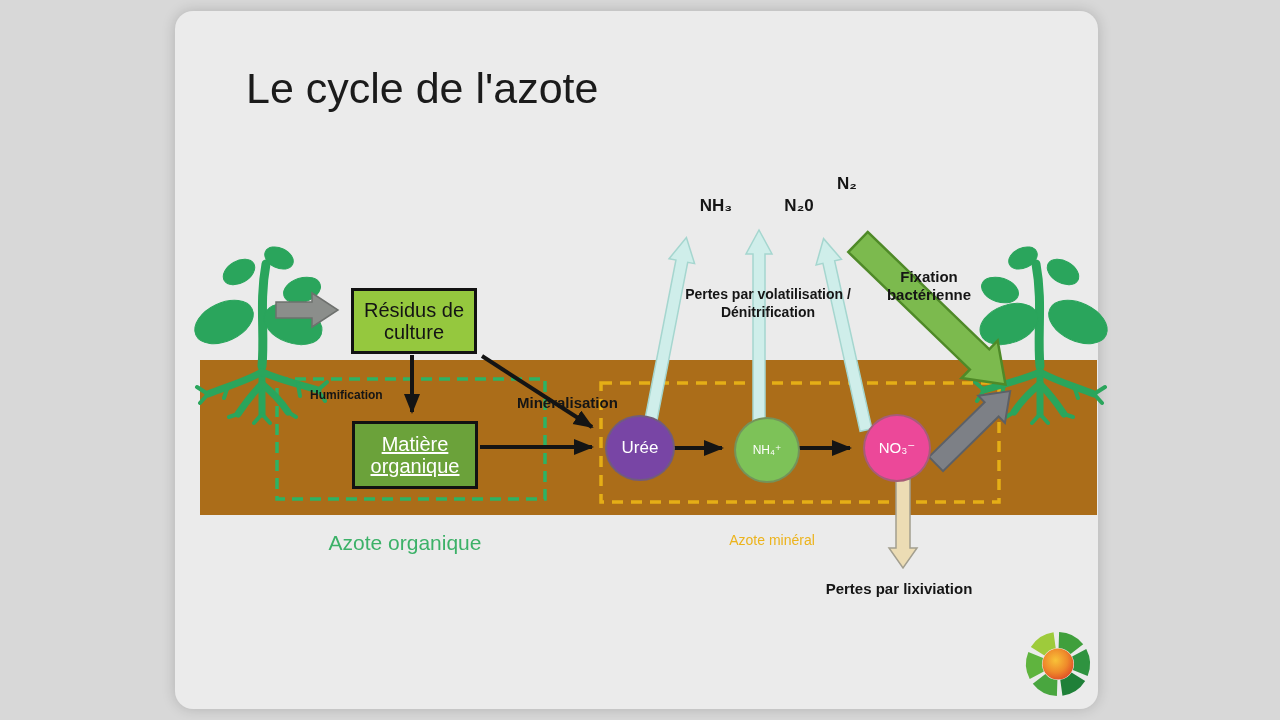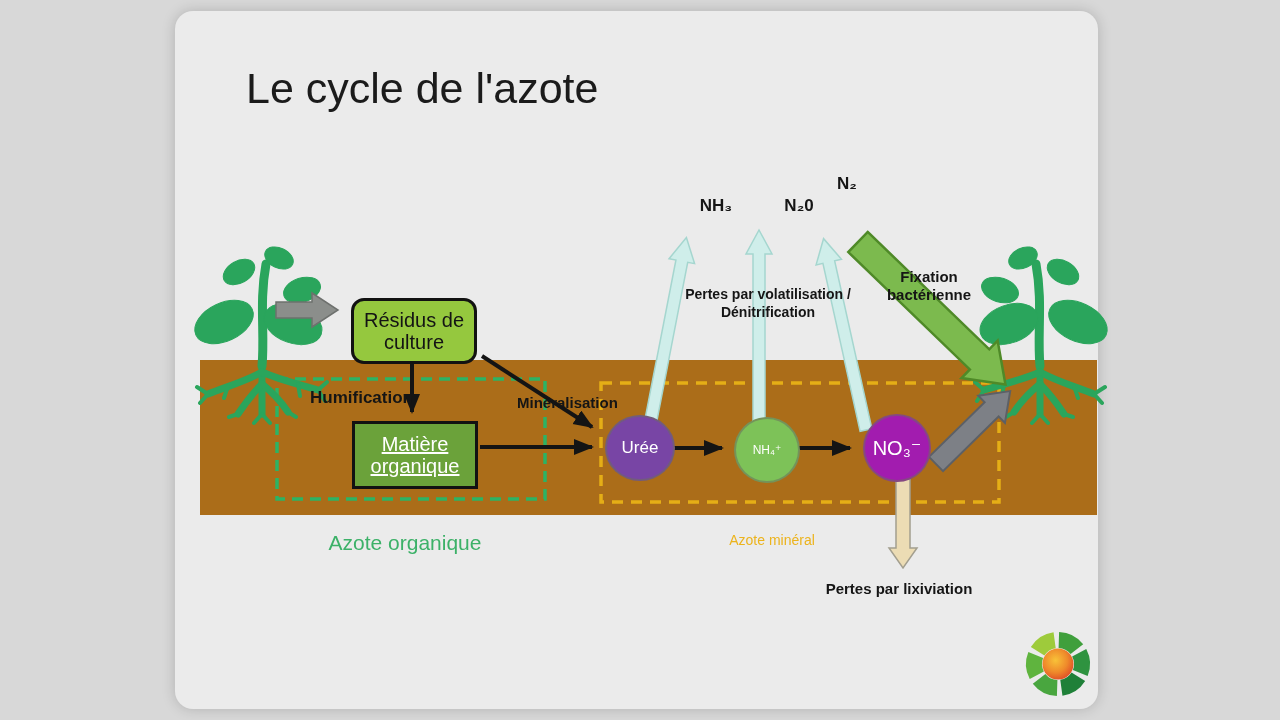--- a/index.html
+++ b/index.html
@@ -5,30 +5,30 @@
   html,body{margin:0;padding:0;width:1280px;height:720px;overflow:hidden;
     background:#d8d8d8;font-family:"Liberation Sans","DejaVu Sans",sans-serif;}
   #stage{position:absolute;left:0;top:0;width:1280px;height:720px;}
   #slide{position:absolute;left:175px;top:11px;width:923px;height:698px;
     background:#ebebeb;border-radius:18px;box-shadow:0 0 14px rgba(0,0,0,.18);}
   #soil{position:absolute;left:200px;top:360px;width:897px;height:155px;background:#ab6d19;}
   #vector-layer{position:absolute;left:0;top:0;width:1280px;height:720px;}
   #title{position:absolute;left:246px;top:64px;font-size:43px;color:#1b1b1b;white-space:nowrap;}
   .box{position:absolute;border:3px solid #121212;display:flex;align-items:center;justify-content:center;
     text-align:center;font-size:20px;line-height:1.12;}
-  #residus-box{left:351px;top:298px;width:120px;height:60px;background:#95c83e;color:#141414;border-radius:13px;}
+  #residus-box{left:351px;top:288px;width:120px;height:60px;background:#95c83e;color:#141414;}
   #matiere-box{left:352px;top:421px;width:120px;height:62px;background:#6ba23a;color:#ffffff;text-decoration:underline;}
   .node{position:absolute;border-radius:50%;display:flex;align-items:center;justify-content:center;
     color:#ffffff;border:2px solid rgba(110,110,92,.55);text-align:right;}
   #uree-node{left:605px;top:415px;width:66px;height:62px;background:#7845a5;font-size:17px;}
   #nh4-node{left:734px;top:417px;width:62px;height:62px;background:#7dc258;font-size:12px;}
-  #no3-node{left:863px;top:414px;width:64px;height:64px;background:#a21caf;font-size:20px;}
+  #no3-node{left:863px;top:414px;width:64px;height:64px;background:#ec4899;font-size:15px;}
   .lbl{position:absolute;font-weight:bold;color:#151515;white-space:nowrap;}
   .ctr{transform:translateX(-50%);text-align:center;}
-  #humification-label{left:310px;top:388px;font-size:17px;}
+  #humification-label{left:310px;top:388px;font-size:12px;}
   #mineralisation-label{left:477px;top:394px;font-size:15px;margin-left:40px;}
   #nh3-label{left:716px;top:196px;font-size:17px;}
   #n2-label{left:799px;top:174px;font-size:17px;margin-left:48px;}
   #n2o-label{left:799px;top:196px;font-size:17px;}
   #volat1-label{left:768px;top:286px;font-size:14px;}
   #volat2-label{left:768px;top:304px;font-size:14px;}
   #fix1-label{left:929px;top:268px;font-size:15px;}
   #fix2-label{left:929px;top:286px;font-size:15px;}
   #lixiviation-label{left:899px;top:580px;font-size:15px;}
   #azote-organique-label{left:405px;top:531px;font-size:21px;font-weight:normal;color:#3cb168;text-align:right;}

